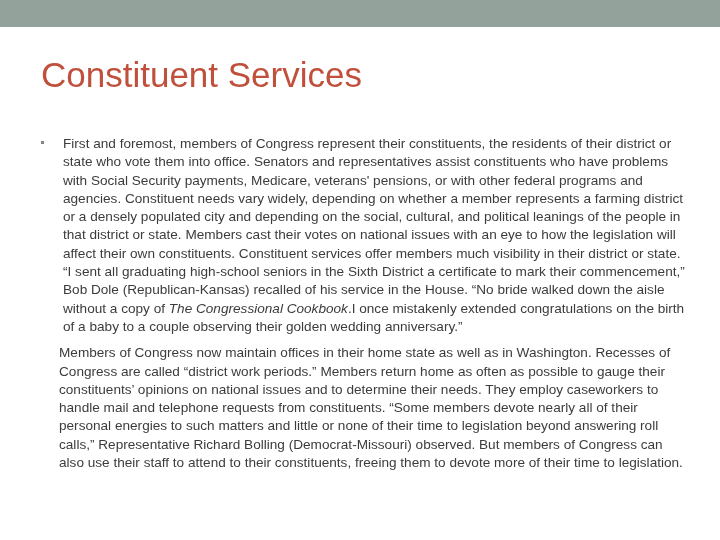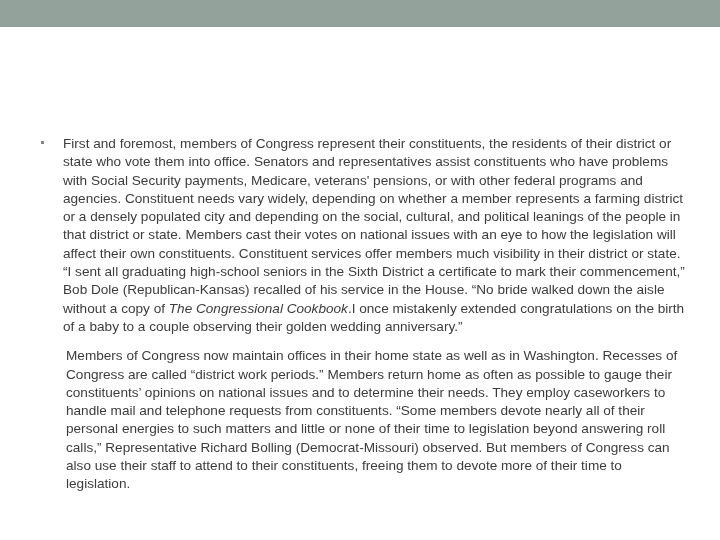--- a/index.html
+++ b/index.html
@@ -74,36 +74,39 @@
     line-height: 18.3px;
     color: #3c3c3c;
     text-align: left;
     white-space: pre-wrap;
     word-spacing: 0px;
   }
   .body-text .it {
     font-style: italic;
   }
   .para2 {
-    margin: 11px;
+    margin: 4px;
     padding: 0;
     font-family: "Liberation Sans", sans-serif;
     font-size: 13.6px;
     line-height: 18.3px;
     color: #3c3c3c;
     white-space: pre-wrap;
   }
 </style>
 </head>
 <body>
 
 <div class="slide">
 
   <div class="top-bar"></div>
 
+  <div class="title-block">
+    <h1 class="slide-title">Constituent Services</h1>
+  </div>
 
   <div class="body-block">
     <div class="bullet-row">
       <span class="bullet-marker"></span>
       <div class="body-text"><span>First and foremost, members of Congress represent their constituents, the residents of their district or state who vote them into office. Senators and representatives assist constituents who have problems with Social Security payments, Medicare, veterans' pensions, or with other federal programs and agencies. Constituent needs vary widely, depending on whether a member represents a farming district or a densely populated city and depending on the social, cultural, and political leanings of the people in that district or state. Members cast their votes on national issues with an eye to how the legislation will affect their own constituents. Constituent services offer members much visibility in their district or state. “I sent all graduating high-school seniors in the Sixth District a certificate to mark their commencement,” Bob Dole (Republican-Kansas) recalled of his service in the House. “No bride walked down the aisle without a copy of </span><span class="it">The Congressional Cookbook</span><span>.I once mistakenly extended congratulations on the birth of a baby to a couple observing their golden wedding anniversary.”</span></div>
       <div class="para2">Members of Congress now maintain offices in their home state as well as in Washington. Recesses of Congress are called “district work periods.” Members return home as often as possible to gauge their constituents’ opinions on national issues and to determine their needs. They employ caseworkers to handle mail and telephone requests from constituents. “Some members devote nearly all of their personal energies to such matters and little or none of their time to legislation beyond answering roll calls,” Representative Richard Bolling (Democrat-Missouri) observed. But members of Congress can also use their staff to attend to their constituents, freeing them to devote more of their time to legislation.</div>
     </div>
   </div>
 
 </div>

